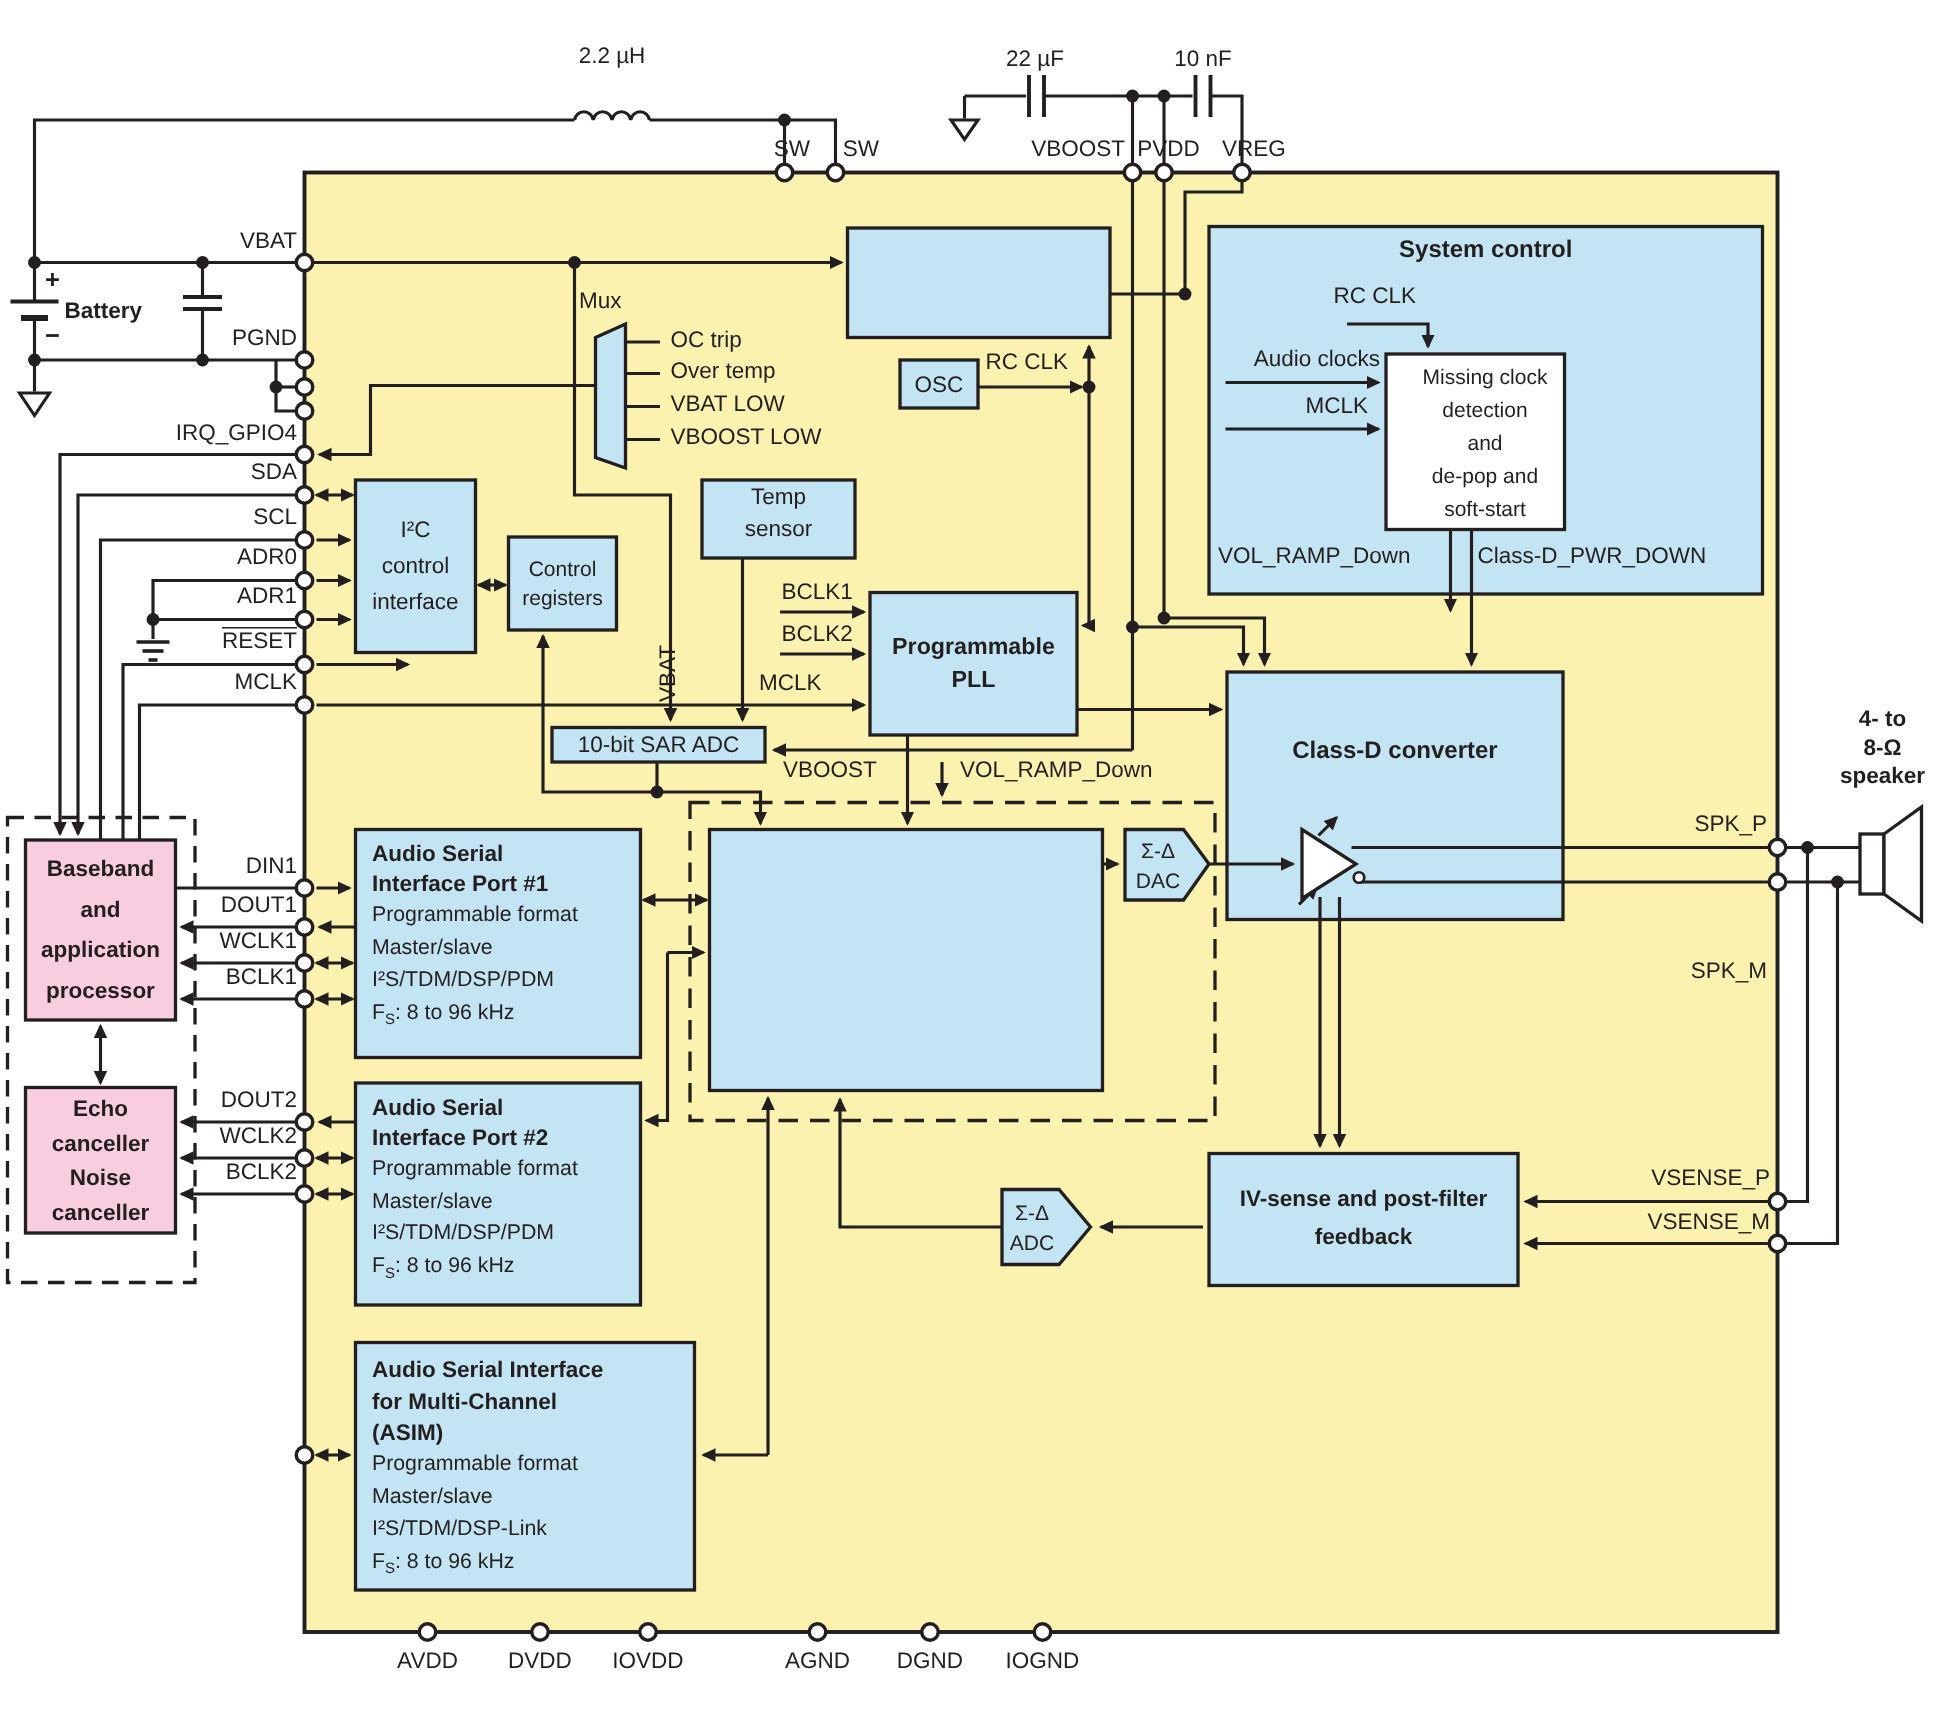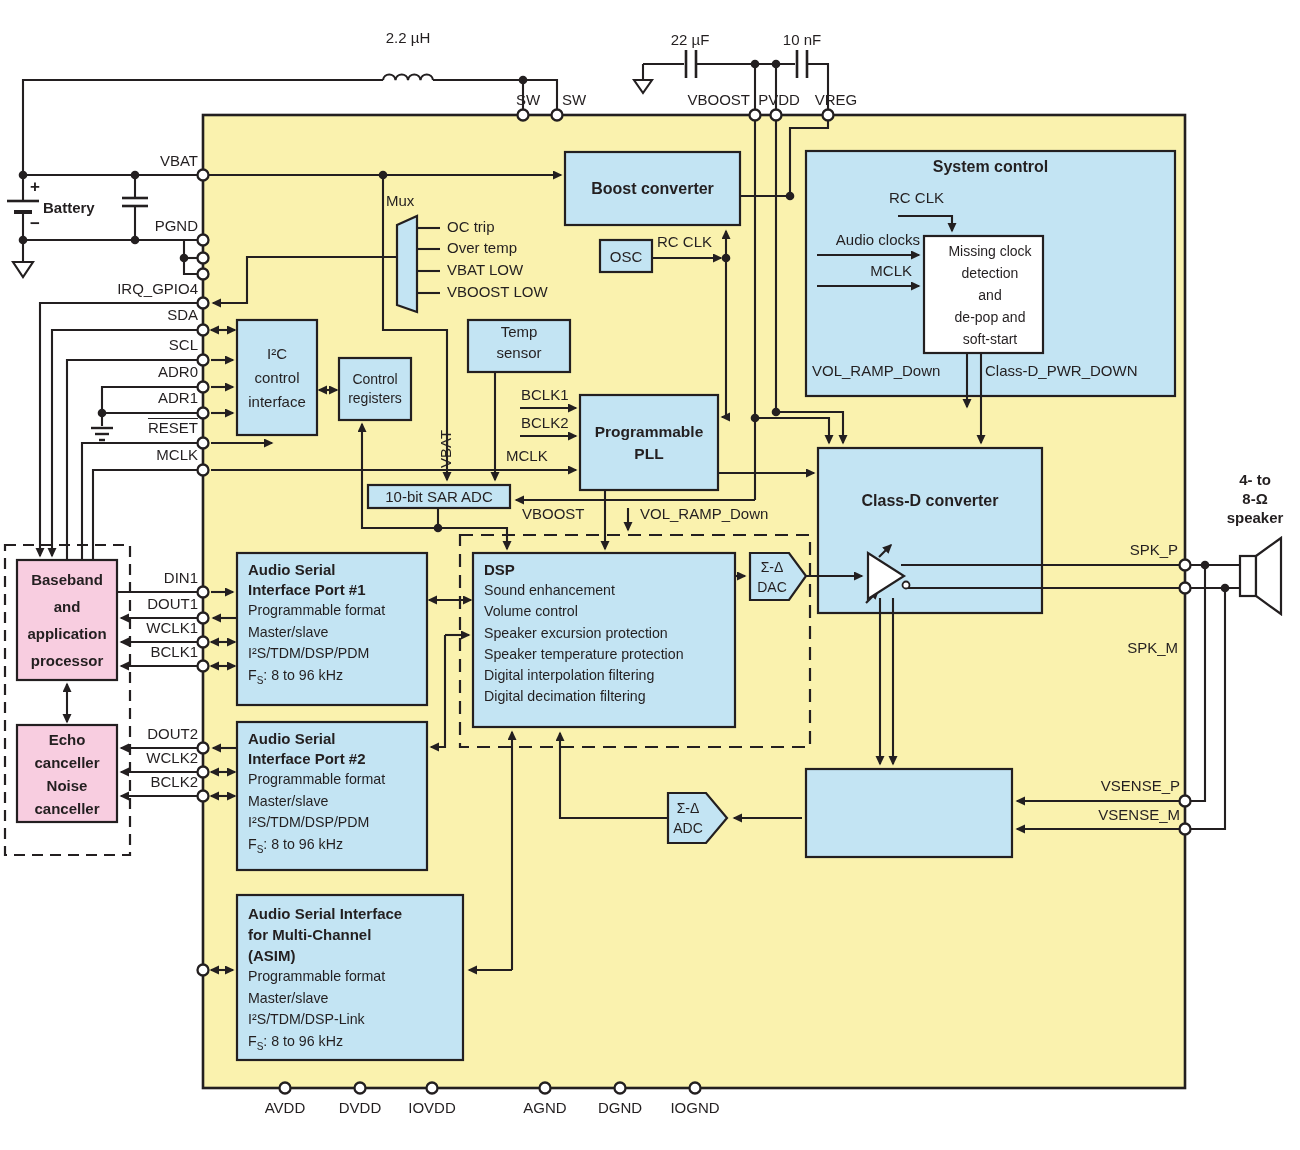--- a/index.html
+++ b/index.html
@@ -283,23 +283,20 @@
   <div>application</div>
       <div>processor</div>
 </div>
 <div class="blocktxt flexc b" style="left:17px;top:725px;width:100px;height:97px;line-height:23px;font-size:15px;">
   <div>Echo</div>
       <div>canceller</div>
   <div>Noise</div>
       <div>canceller</div>
 </div>
 
-<div class="blocktxt flexc b" style="left:565px;top:152px;width:175px;height:73px;font-size:16px;">
-      <div>Boost converter</div>
-    </div>
 <div class="blocktxt flexc" style="left:600px;top:240px;width:52px;height:32px;font-size:15px;">
       <div>OSC</div>
     </div>
 <div class="lb" style="left:657px;top:233px;">RC CLK</div>
 
 <div class="lb b ct" style="left:806px;top:158px;width:369px;font-size:16px;">System control</div>
 <div class="lb" style="left:889px;top:189px;">RC CLK</div>
 <div class="lb ra" style="left:808px;top:231px;width:112px;">Audio clocks</div>
 <div class="lb ra" style="left:812px;top:262px;width:100px;">MCLK</div>
 <div class="blocktxt flexc" style="left:924px;top:238px;width:132px;height:113px;font-size:14px;line-height:22px;">
@@ -339,40 +336,35 @@
 <div class="lb" style="left:521px;top:414px;">BCLK2</div>
 <div class="lb" style="left:506px;top:447px;">MCLK</div>
 
 <div class="blocktxt flexc" style="left:368px;top:485px;width:142px;height:23px;font-size:15px;">
       <div>10-bit SAR ADC</div>
     </div>
 <div class="lb" style="left:437px;top:468px;transform:rotate(-90deg);transform-origin:0 0;">VBAT</div>
 <div class="lb" style="left:522px;top:505px;">VBOOST</div>
 <div class="lb" style="left:640px;top:505px;">VOL_RAMP_Down</div>
 
-<div class="blocktxt" style="left:473px;top:553px;width:262px;height:174px;padding:6px 0 0 11px;box-sizing:border-box;">
-  <div class="b" style="font-size:15px;line-height:21px;">DSP</div>
-  <div style="font-size:14.2px;line-height:21.3px;">Sound enhancement</div>
-  <div style="font-size:14.2px;line-height:21.3px;">Volume control</div>
-  <div style="font-size:14.2px;line-height:21.3px;">Speaker excursion protection</div>
-  <div style="font-size:14.2px;line-height:21.3px;">Speaker temperature protection</div>
-  <div style="font-size:14.2px;line-height:21.3px;">Digital interpolation filtering</div>
-  <div style="font-size:14.2px;line-height:21.3px;">Digital decimation filtering</div>
-</div>
 
 <div class="blocktxt flexc" style="left:750px;top:555px;width:44px;height:44px;font-size:14px;line-height:20px;">
   <div>Σ-Δ</div>
       <div>DAC</div>
 </div>
 <div class="blocktxt flexc" style="left:666px;top:796px;width:44px;height:44px;font-size:14px;line-height:20px;">
   <div>Σ-Δ</div>
       <div>ADC</div>
 </div>
 
 <div class="lb b ct" style="left:818px;top:492px;width:224px;font-size:16px;">Class-D converter</div>
+<div class="blocktxt flexc b" style="left:806px;top:782px;width:206px;height:60px;font-size:15px;line-height:25px;">
+  <div>IV-sense and post-filter</div>
+      <div>feedback</div>
+</div>
 
 <div class="blocktxt" style="left:237px;top:553px;width:190px;height:152px;padding:7px 0 0 11px;box-sizing:border-box;">
   <div class="b" style="font-size:15px;line-height:20px;">Audio Serial</div>
   <div class="b" style="font-size:15px;line-height:20px;">Interface Port #1</div>
   <div style="font-size:14.2px;line-height:21.5px;">Programmable format</div>
   <div style="font-size:14.2px;line-height:21.5px;">Master/slave</div>
   <div style="font-size:14.2px;line-height:21.5px;">I²S/TDM/DSP/PDM</div>
   <div style="font-size:14.2px;line-height:21.5px;"><span>F</span><sub class="fs">S</sub><span>: 8 to 96 kHz</span></div>
 </div>
 <div class="blocktxt" style="left:237px;top:722px;width:190px;height:148px;padding:7px 0 0 11px;box-sizing:border-box;">

